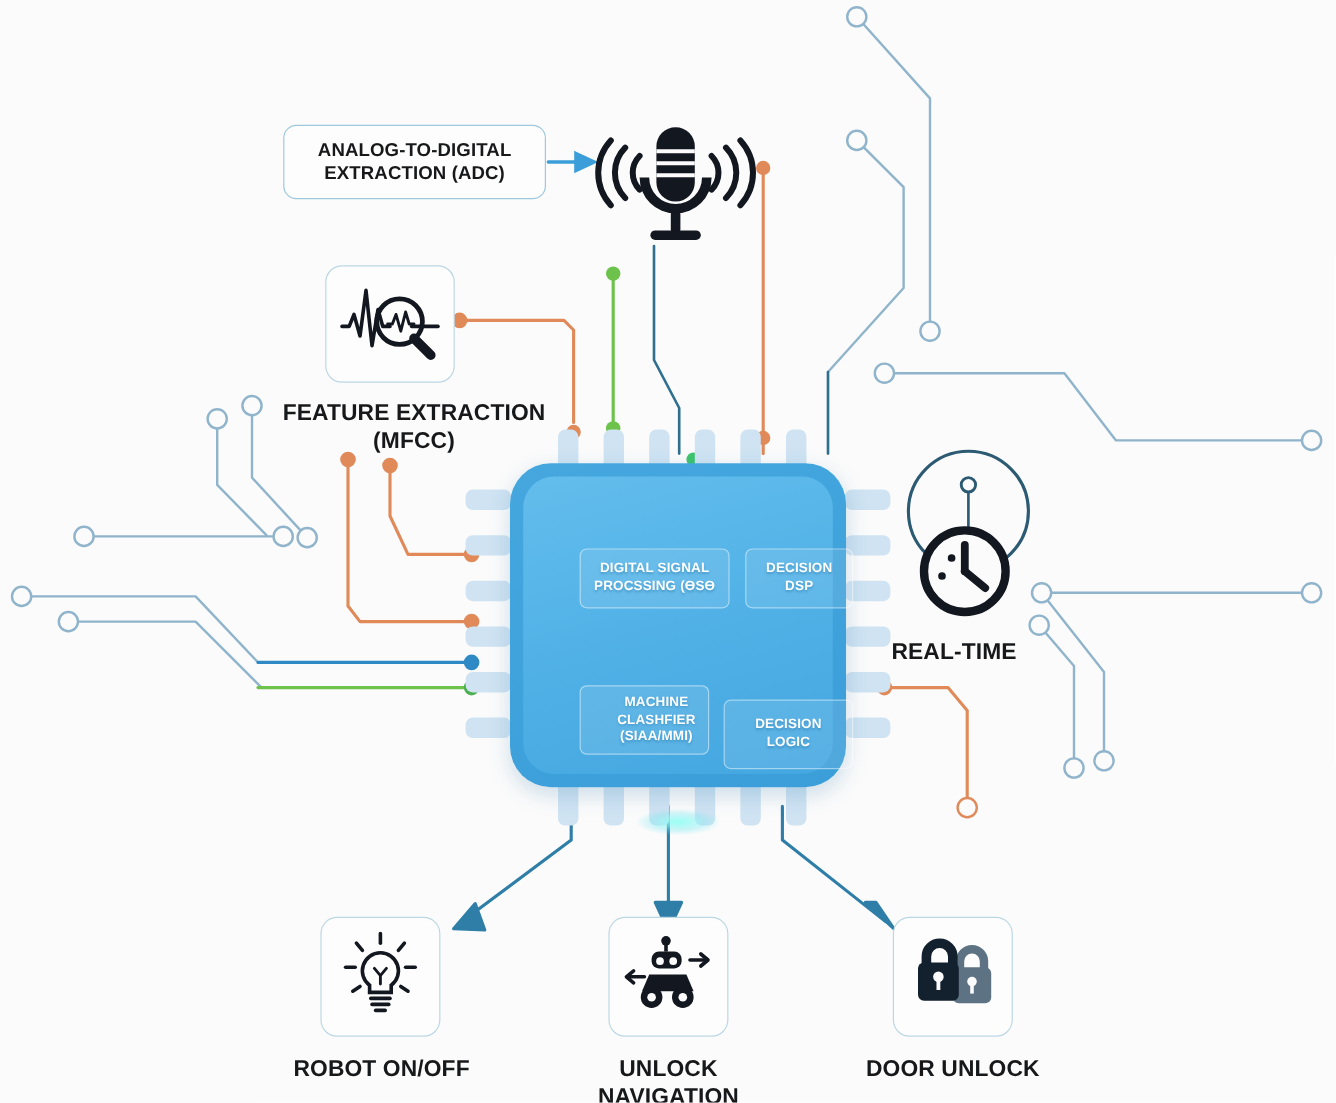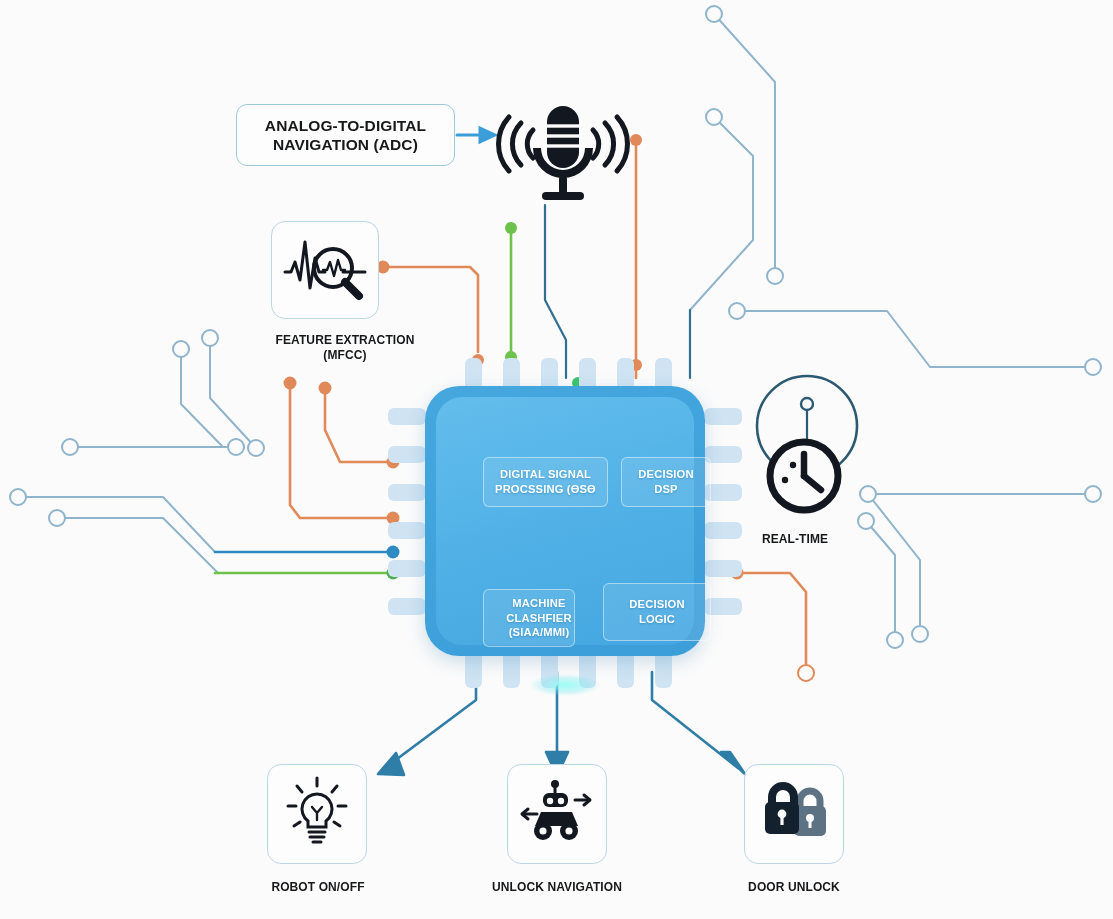--- a/index.html
+++ b/index.html
@@ -56,21 +56,21 @@
     line-height: 1.25;
     letter-spacing: .1px;
     white-space: pre-line;
     padding: 0 6px;
   }
 
   
   .caption {
     position: absolute;
     text-align: center;
-    font-size: 12px;
+    font-size: 19px;
     font-weight: bold;
     color: #17181a;
     line-height: 1.22;
     letter-spacing: .1px;
     white-space: pre-line;
   }
 
   
   #chip-wrap {
     position: absolute;
@@ -121,21 +121,21 @@
     font-weight: bold;
     font-size: 11.2px;
     line-height: 1.3;
     white-space: pre-line;
     letter-spacing: .15px;
     text-shadow: 0 1px 2px rgba(30,110,160,.45);
     padding: 2px 4px;
   }
   #blk-dsp     { left: 47px;  top: 60px;  width: 125px; height: 50px; }
   #blk-dec-dsp { left: 185px; top: 60px;  width: 90px;  height: 50px; }
-  #blk-ml      { left: 47px;  top: 192px; width: 92px; height: 58px; padding-left: 24px; }
+  #blk-ml      { left: 47px;  top: 174px; width: 108px; height: 58px; padding-left: 24px; }
   #blk-logic   { left: 167px; top: 186px; width: 108px; height: 58px; }
 
   #chip-title {
     position: absolute;
     left: 0; right: 0; top: 142px;
     text-align: center;
     color: #ffffff;
     font-size: 21px;
     font-weight: bold;
     letter-spacing: .4px;
@@ -248,21 +248,21 @@
       <path d="M396 753 L378 774 L404 775 Z"></path>
       <path d="M557 672 L557 765" fill="none"></path>
       <path d="M546 752 L557 776 L568 752 Z"></path>
       <path d="M652 672 L652 700 L738 768" fill="none"></path>
       <path d="M721 752 L745 774 L730 752 Z"></path>
     </g>
   </svg>
 
   <div id="adc-box">
     <div class="adc-text">ANALOG-TO-DIGITAL
-NAVIGATION (ADC)</div>
+EXTRACTION (ADC)</div>
   </div>
 
   <div style="position:absolute;left:489px;top:96px;width:148px;height:118px;">
     <svg viewBox="0 0 148 118" width="148" height="118" xmlns="http://www.w3.org/2000/svg">
       <g fill="#13171f">
 
         <rect x="58" y="10" width="32" height="62" rx="16"></rect>
 
         <g stroke="#fbfbfb" stroke-width="3.4">
           <line x1="58" y1="30" x2="90" y2="30"></line>

